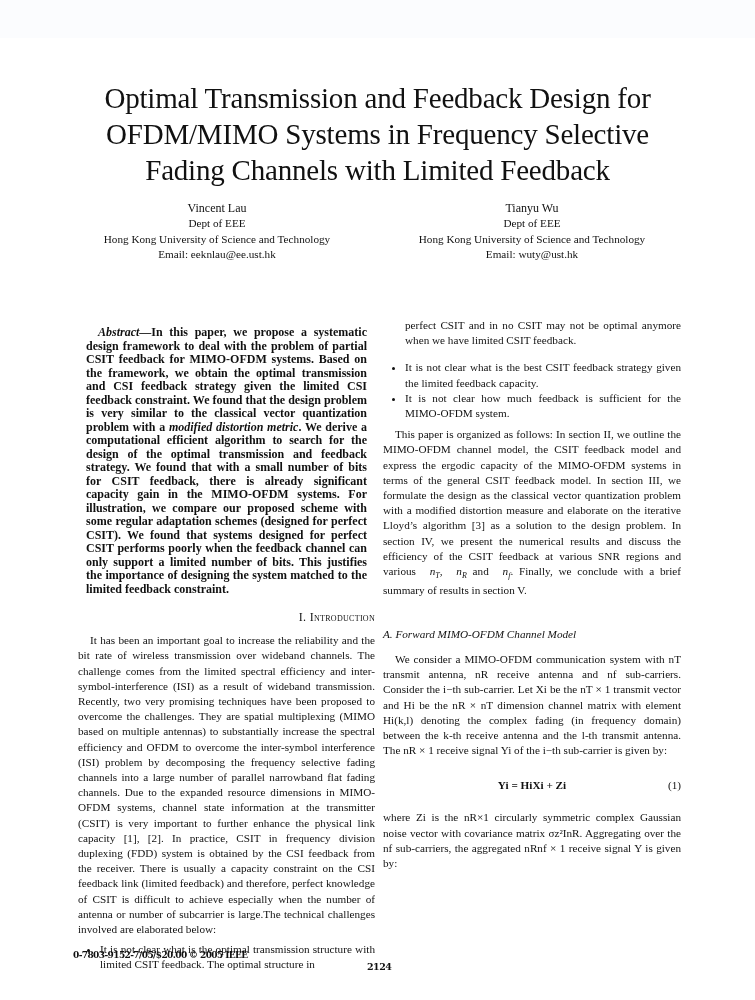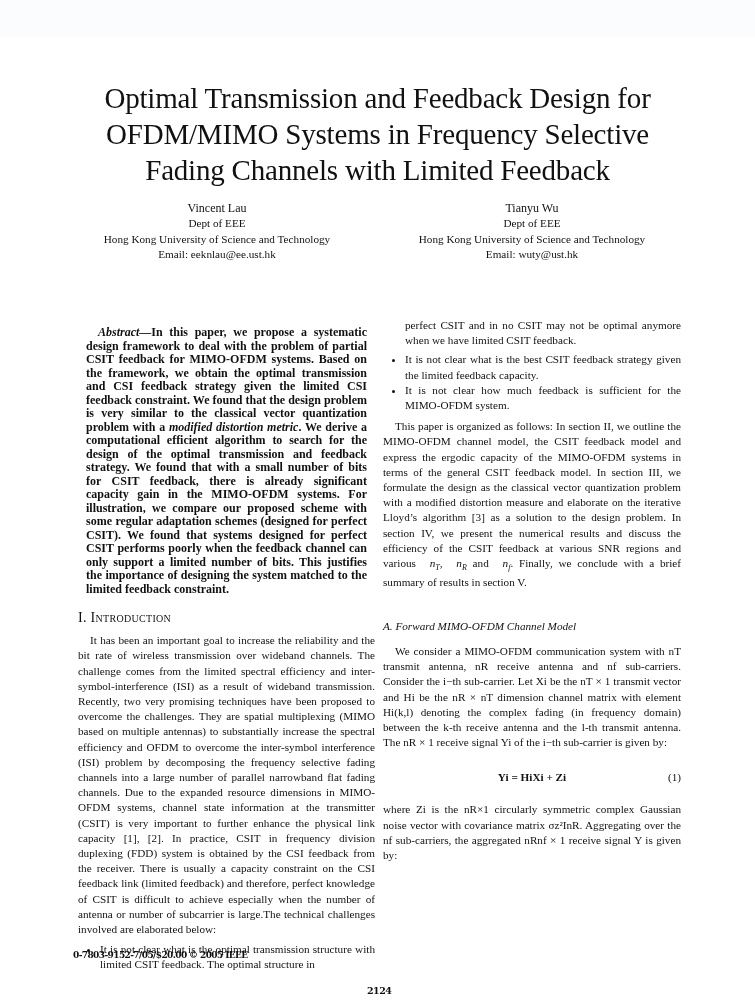--- a/index.html
+++ b/index.html
@@ -22,38 +22,38 @@
   .col {
     position: absolute; top: 318px; width: 297px;
     font-size: 11.2px; line-height: 15.2px; text-align: justify;
   }
   .col-left { left: 78px; }
   .col-right { left: 383px; width: 298px; }
   .abstract { font-weight: bold; font-size: 12px; line-height: 13.5px; text-indent: 12px; margin: 8px; }
   .abstract .abs-label { font-style: italic; }
   .abstract .em { font-style: italic; }
   .section-heading {
-    text-align: left; font-size: 14px; letter-spacing: 0.3px; margin: 14px 0 8px 0;
+    text-align: right; font-size: 12px; letter-spacing: 0.3px; margin: 14px 0 8px 0;
   }
   .section-heading .sc { font-variant: small-caps; }
   p { margin: 0; }
   .para { text-indent: 12px; }
   ul.bullets { margin: 5px 0 6px 0; padding-left: 22px; }
   ul.bullets li { margin: 0; }
   .subhead { font-style: italic; margin: 28px 0 10px 0; }
   .eqn { position: relative; text-align: center; margin: 20px 0 16px 0; height: 16px; }
   .eqn .eq-body { font-weight: bold; }
   .eqn .eq-num { position: absolute; right: 0; top: 0; }
   .m { font-style: italic; margin-left: 8px; }
   .footer-left {
     position: absolute; left: 73px; top: 950px;
     font-family: "DejaVu Serif", serif; font-weight: bold; font-size: 9px; letter-spacing: -0.6px;
   }
   .footer-page {
-    position: absolute; left: 367px; top: 985px;
+    position: absolute; left: 367px; top: 961px;
     font-family: "DejaVu Serif", serif; font-weight: bold; font-size: 9.5px; letter-spacing: -0.5px;
   }
 </style>
 </head>
 <body>
 
 <div class="topband"></div>
 
 <div class="title">
   <div>Optimal Transmission and Feedback Design for</div>
@@ -85,21 +85,21 @@
   </div>
 
   <p class="para">It has been an important goal to increase the reliability and the bit rate of wireless transmission over wideband channels. The challenge comes from the limited spectral efficiency and inter-symbol-interference (ISI) as a result of wideband transmission. Recently, two very promising techniques have been proposed to overcome the challenges. They are spatial multiplexing (MIMO based on multiple antennas) to substantially increase the spectral efficiency and OFDM to overcome the inter-symbol interference (ISI) problem by decomposing the frequency selective fading channels into a large number of parallel narrowband flat fading channels. Due to the expanded resource dimensions in MIMO-OFDM systems, channel state information at the transmitter (CSIT) is very important to further enhance the physical link capacity [1], [2]. In practice, CSIT in frequency division duplexing (FDD) system is obtained by the CSI feedback from the receiver. There is usually a capacity constraint on the CSI feedback link (limited feedback) and therefore, perfect knowledge of CSIT is difficult to achieve especially when the number of antenna or number of subcarrier is large.The technical challenges involved are elaborated below:</p>
   <ul class="bullets">
     <li>It is not clear what is the optimal transmission structure with limited CSIT feedback. The optimal structure in</li>
   </ul>
 </div>
 
 <div class="col col-right">
   <p style="padding-left:22px;">perfect CSIT and in no CSIT may not be optimal anymore when we have limited CSIT feedback.</p>
-  <ul class="bullets" style="margin-top:4px;">
+  <ul class="bullets" style="margin-top:12px;">
     <li>It is not clear what is the best CSIT feedback strategy given the limited feedback capacity.</li>
     <li>It is not clear how much feedback is sufficient for the MIMO-OFDM system.</li>
   </ul>
   <p class="para" style="margin-top:2px;"><span>This paper is organized as follows: In section II, we outline the MIMO-OFDM channel model, the CSIT feedback model and express the ergodic capacity of the MIMO-OFDM systems in terms of the general CSIT feedback model. In section III, we formulate the design as the classical vector quantization problem with a modified distortion measure and elaborate on the iterative Lloyd’s algorithm [3] as a solution to the design problem. In section IV, we present the numerical results and discuss the efficiency of the CSIT feedback at various SNR regions and various </span><span class="m">n<sub style="font-size:8px;">T</sub></span><span>, </span><span class="m">n<sub style="font-size:8px;">R</sub></span><span> and </span><span class="m">n<sub style="font-size:8px;">f</sub></span><span>. Finally, we conclude with a brief summary of results in section V.</span></p>
 
 
   <p class="subhead">A. Forward MIMO-OFDM Channel Model</p>
 
   <p class="para">We consider a MIMO-OFDM communication system with nT transmit antenna, nR receive antenna and nf sub-carriers. Consider the i−th sub-carrier. Let Xi be the nT × 1 transmit vector and Hi be the nR × nT dimension channel matrix with element Hi(k,l) denoting the complex fading (in frequency domain) between the k-th receive antenna and the l-th transmit antenna. The nR × 1 receive signal Yi of the i−th sub-carrier is given by:</p>
 

